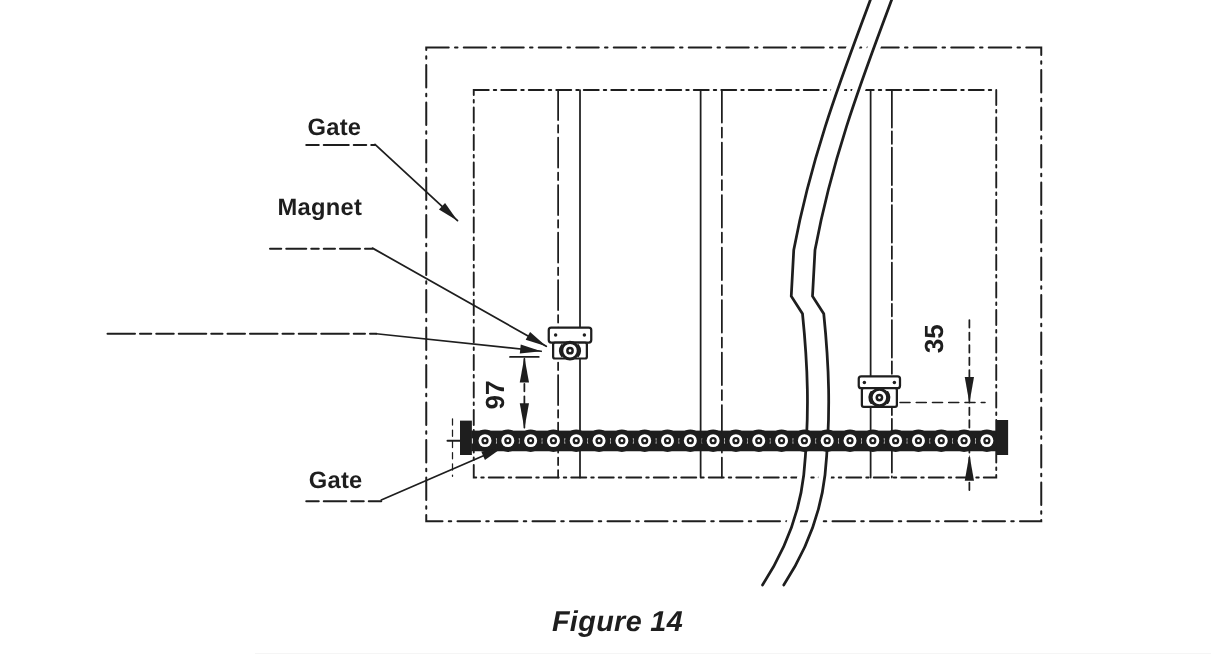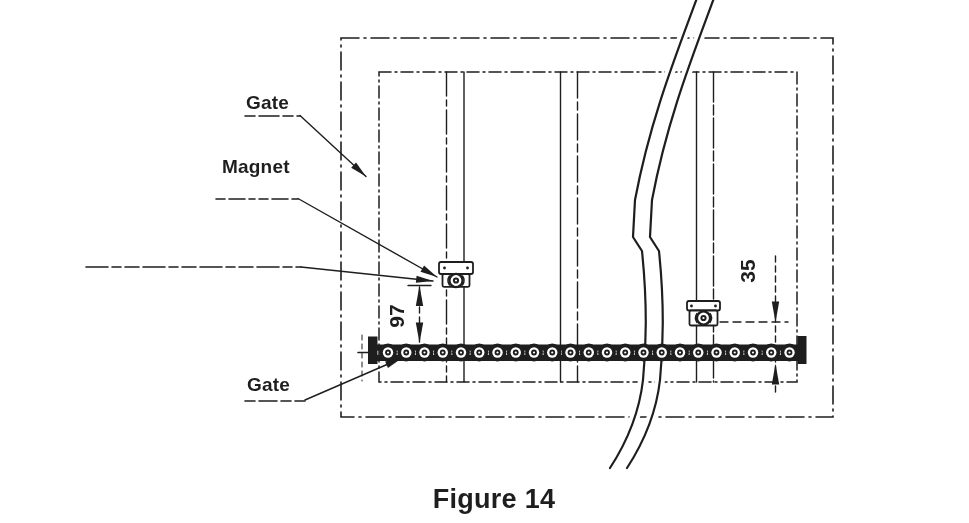--- a/index.html
+++ b/index.html
@@ -13,21 +13,21 @@
     position:absolute; font-size:19px; font-weight:700; letter-spacing:.2px;
     white-space:nowrap; color:var(--ink); line-height:22px;
   }
   .dim-text {
     position:absolute; width:44px; height:28px; line-height:28px; text-align:center;
     font-size:21px; font-weight:600; color:var(--ink);
     transform:rotate(-90deg);
   }
   .caption {
     position:absolute; left:334px; top:484px; width:320px; text-align:center;
-    font-size:27px; font-weight:700; color:var(--ink); letter-spacing:.3px;
+    font-size:23px; font-weight:700; color:var(--ink); letter-spacing:.3px;font-style:italic;
   }
 </style>
 </head>
 <body>
 
 <div id="page">
 
   <svg id="drawing" width="969" height="523" viewBox="0 0 969 523" fill="none" stroke-linecap="round">
     <defs>
       <marker id="ah" orient="auto" markerUnits="userSpaceOnUse" markerWidth="18" markerHeight="9" refX="15.5" refY="4" viewBox="0 0 16 8">

